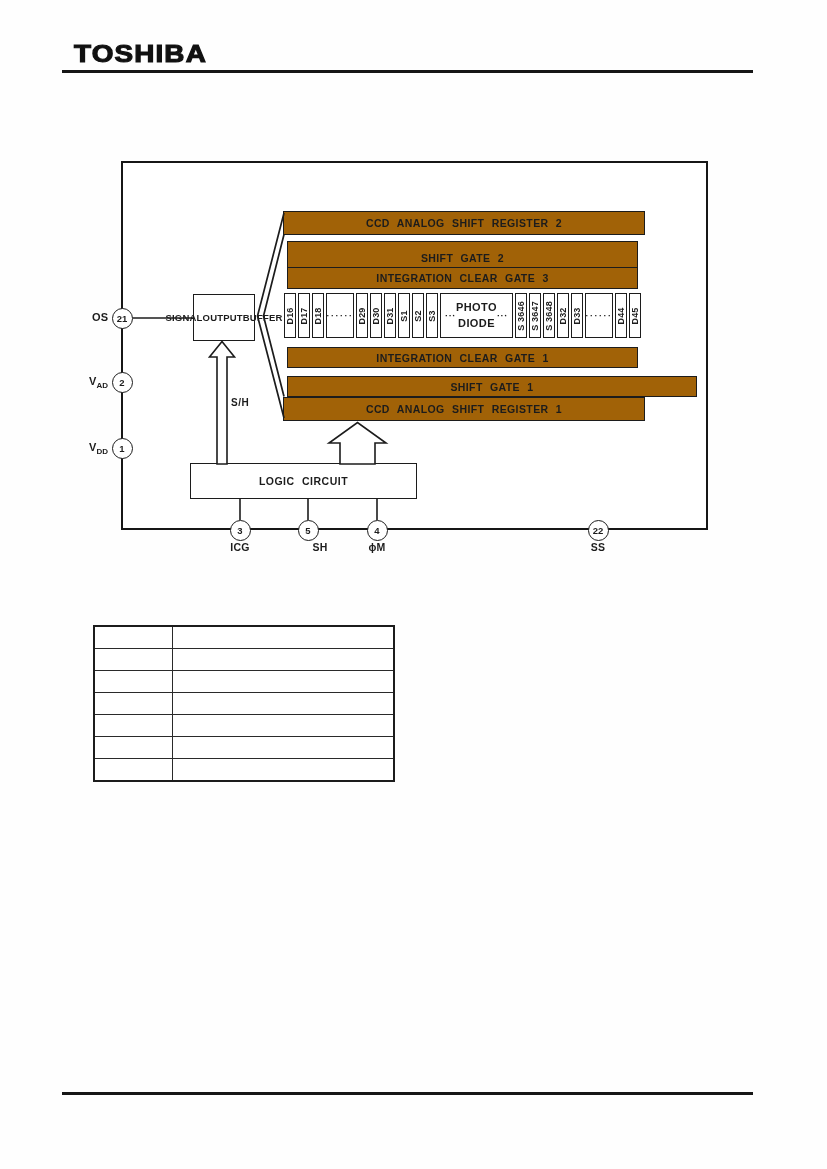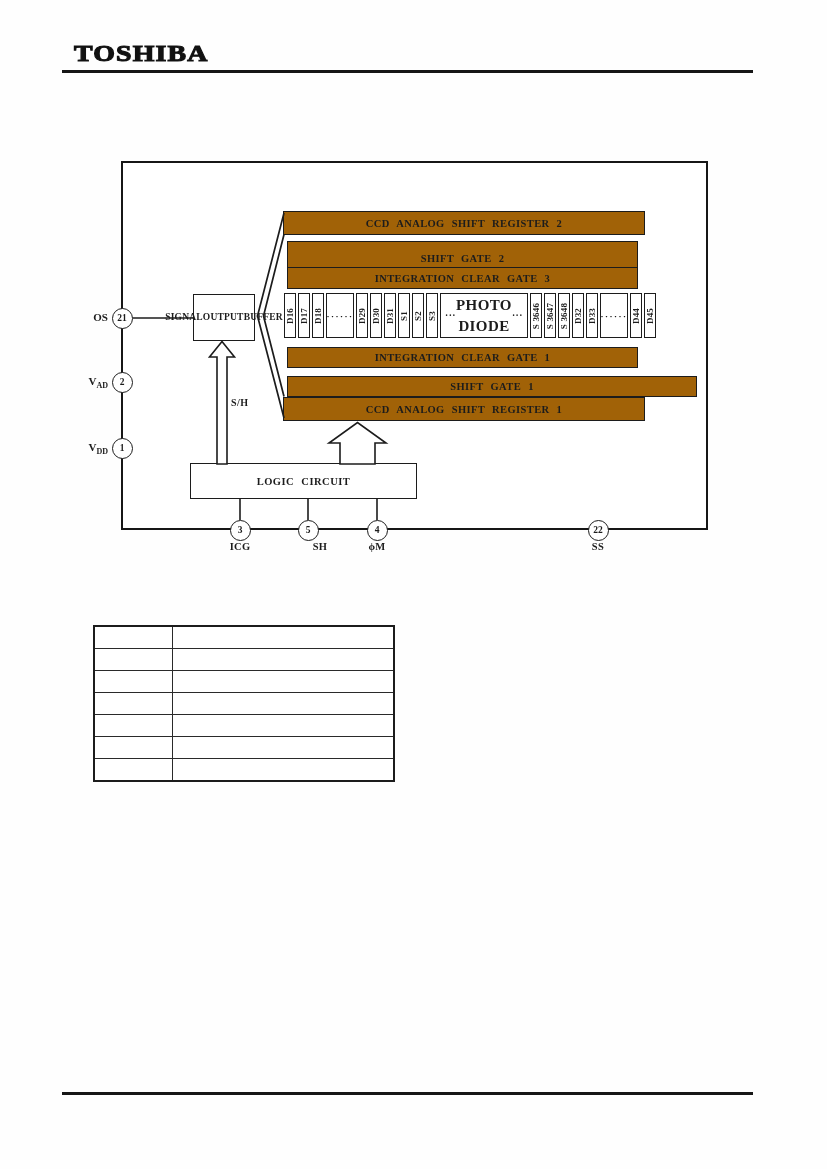--- a/index.html
+++ b/index.html
@@ -1,19 +1,19 @@
 <!DOCTYPE html>
 <html><head>
 <meta charset="utf-8">
 <style>
   * { margin:0; padding:0; box-sizing:border-box; }
   html,body { background:#ffffff; }
   .page {
     position:relative; width:827px; height:1169px; background:#fefefe;
-    font-family:Liberation Serif, serif; color:#1c1c1c; overflow:hidden;padding-left:8px;
+    font-family:Liberation Sans, sans-serif; color:#1c1c1c; overflow:hidden;padding-left:8px;
   }
   .logo {
     position:absolute; left:74px; top:40px;
     font-size:24px; font-weight:bold; letter-spacing:1px;
     transform:scaleX(1.16); transform-origin:left center;
     -webkit-text-stroke:1.1px #111; color:#111;
   }
   .rule { position:absolute; left:62px; width:691px; height:2.6px; background:#161616; }
   .rule-top { top:70px; }
   .rule-bottom { top:1092px; }
@@ -32,21 +32,21 @@
   }
   .buffer { left:193px; top:294px; width:62px; height:47px; font-size:9.5px; line-height:1.42; letter-spacing:.2px; }
   .logic  { left:190px; top:463px; width:227px; height:36px; font-size:10.5px; letter-spacing:.5px; word-spacing:4px; }
 
   .pd-row { position:absolute; left:284px; top:293px; width:354px; height:45px; display:flex; gap:2px; }
   .pd-cell { border:1.5px solid #1c1c1c; background:#fff; display:flex; align-items:center; justify-content:center; overflow:visible; }
   .pd-narrow { width:12px; flex:none; }
   .pd-dots { width:28px; flex:none; font-size:9px; font-weight:bold; letter-spacing:1.5px; }
   .pd-photo { flex:1; display:flex; flex-direction:row; justify-content:space-between; align-items:center; padding:0 4px; }
   .vlabel { transform:rotate(-90deg); white-space:nowrap; font-size:9px; font-weight:bold; letter-spacing:.2px; }
-  .pd-photo-center { font-size:15px; font-weight:bold; line-height:1.4; letter-spacing:.4px; text-align:center; }
+  .pd-photo-center { font-size:11px; font-weight:bold; line-height:1.4; letter-spacing:.4px; text-align:center; }
   .pd-side-dots { font-size:9.5px; font-weight:bold; letter-spacing:.5px; }
 
   .pin {
     position:absolute; width:21px; height:21px; border:1.7px solid #1c1c1c; border-radius:50%;
     background:#fff; display:flex; align-items:center; justify-content:center;
     font-size:9.5px; font-weight:bold;
   }
   .lpin-label { position:absolute; left:76px; width:32px; text-align:right; font-size:11px; font-weight:bold; }
   .lpin-label sub { font-size:8px; }
   .bpin-label { position:absolute; width:44px; text-align:center; font-size:10.5px; font-weight:bold; top:541px; letter-spacing:.3px; }

